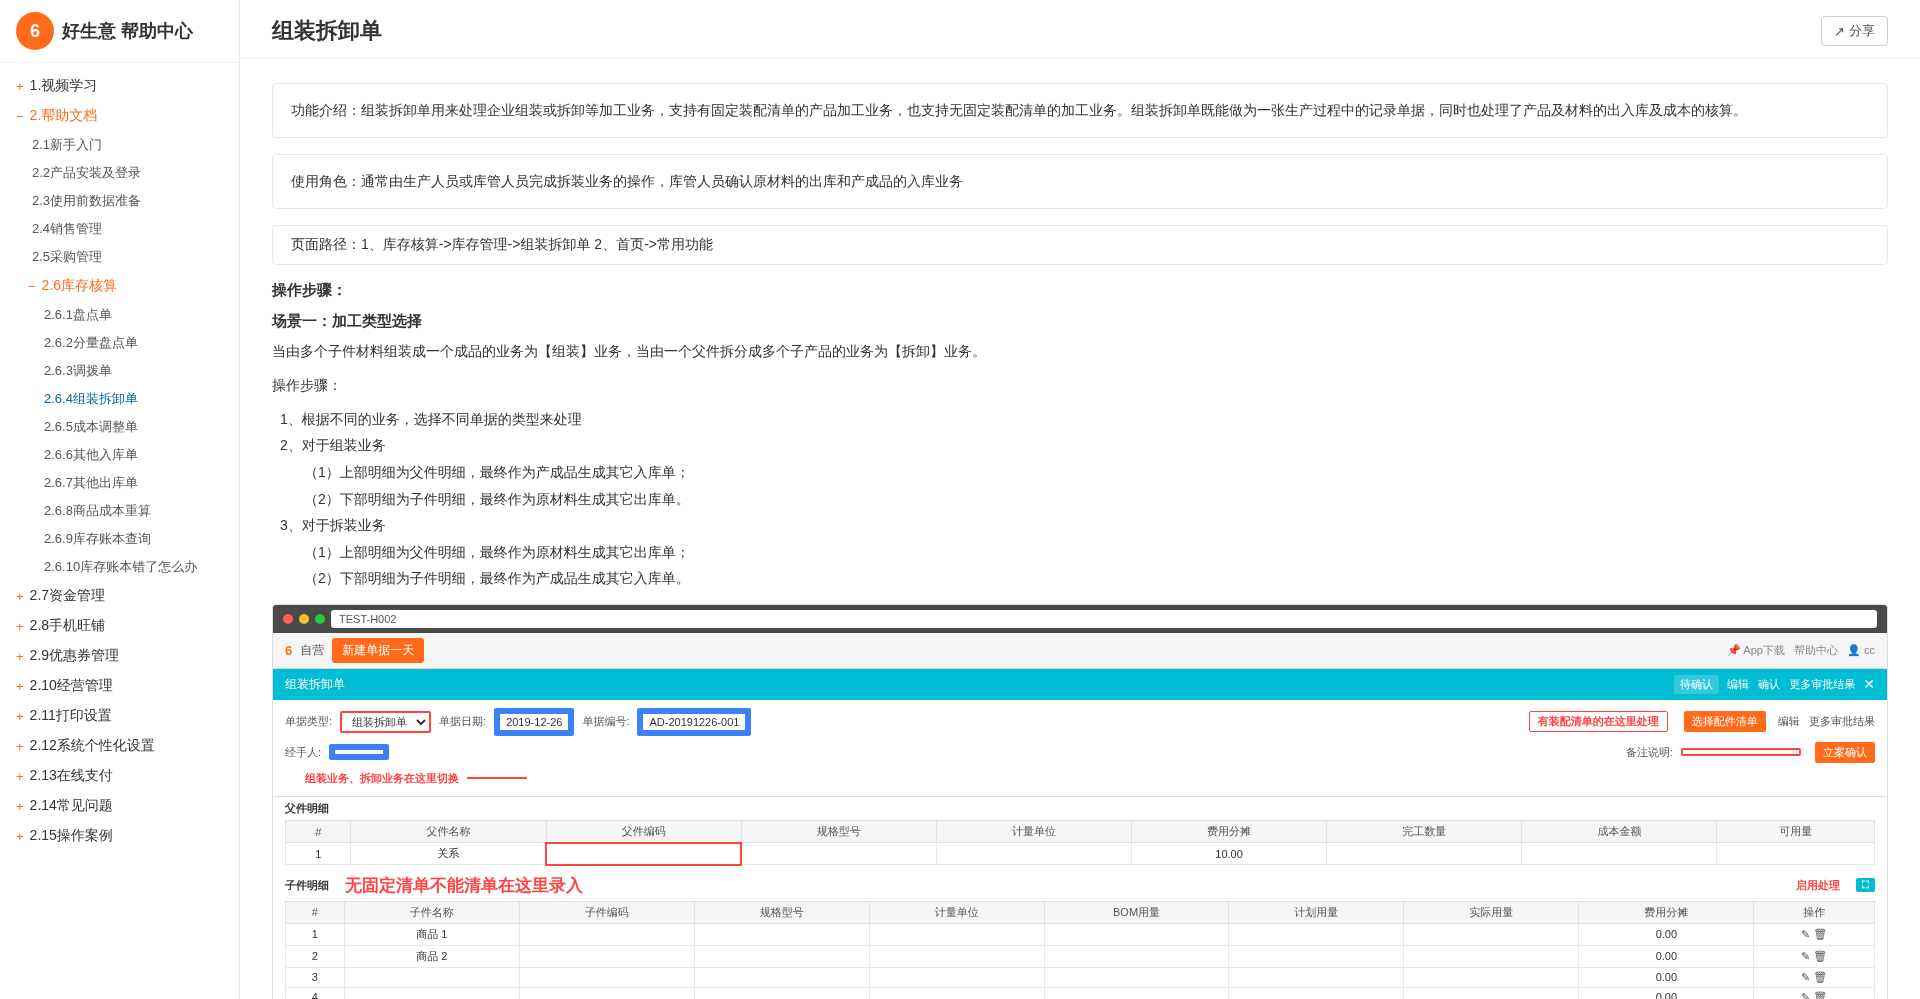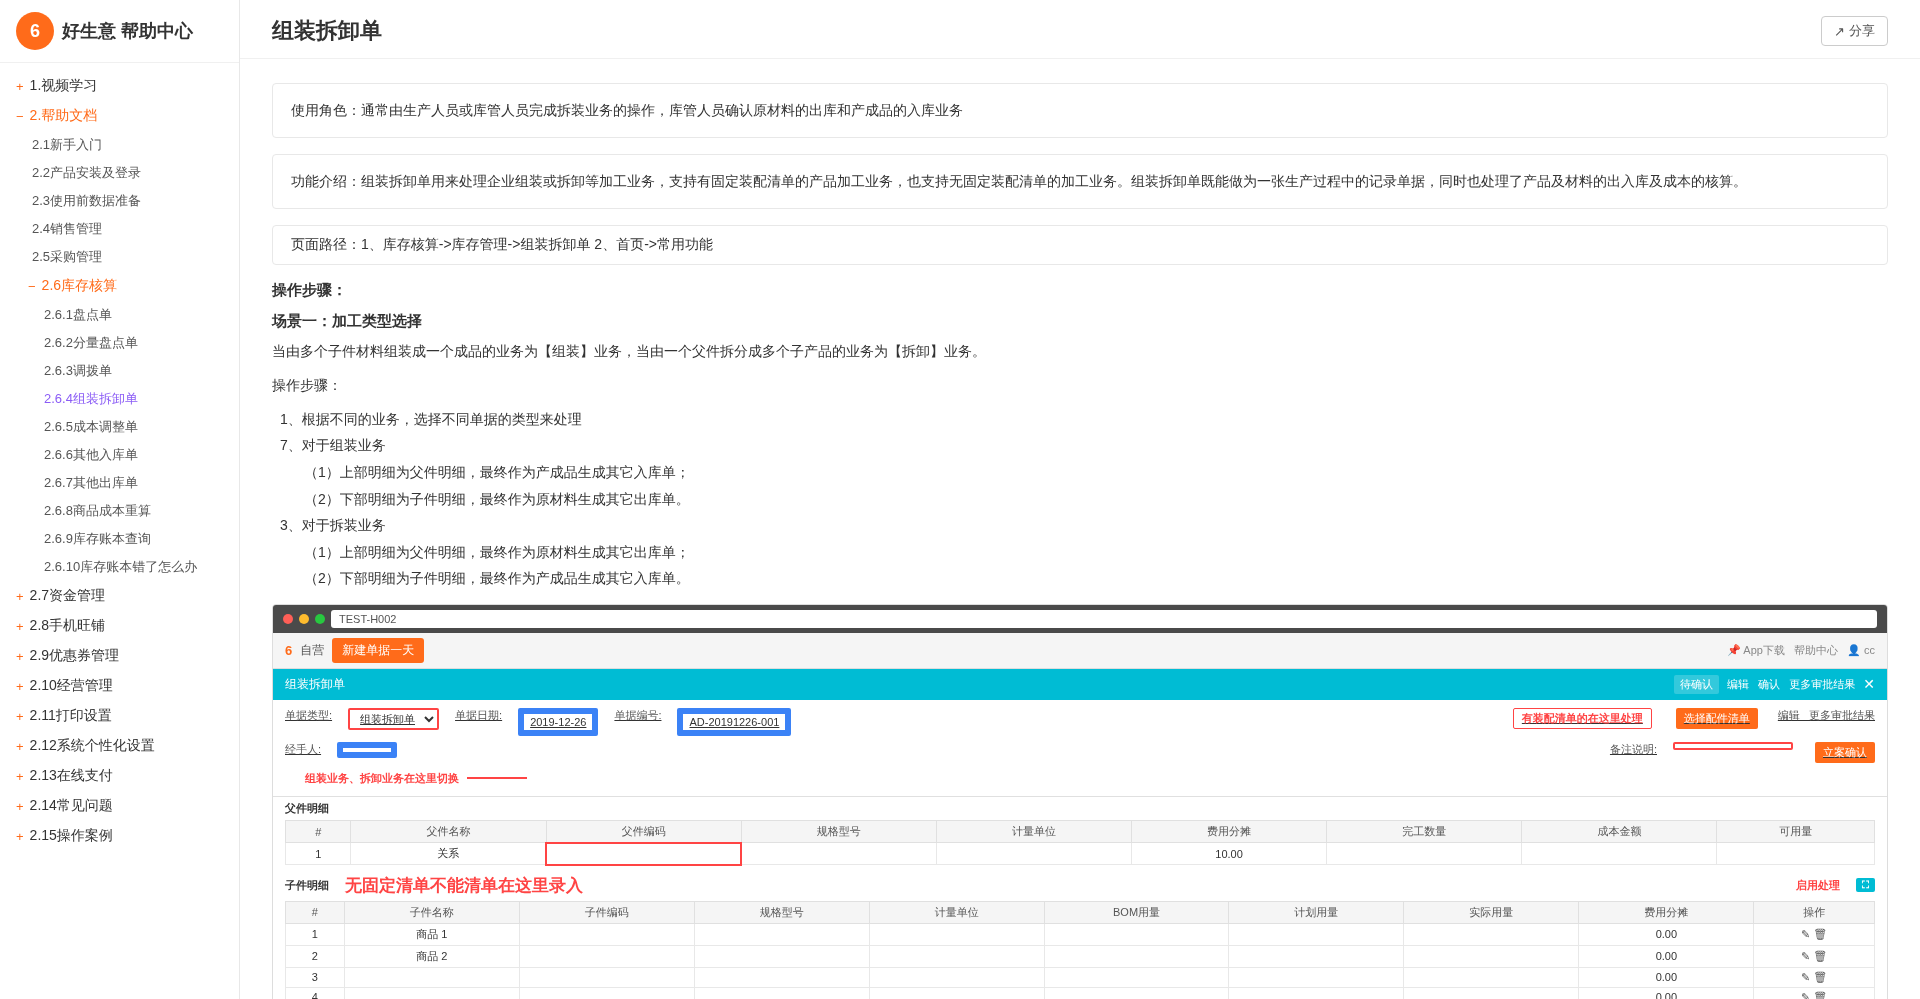--- a/index.html
+++ b/index.html
@@ -50,21 +50,21 @@
       font-size: 14px; color: #333;
     }
     .nav-section.active { color: #ff6b1a; }
     .nav-section .plus { color: #ff6b1a; font-size: 13px; }
     .nav-section .minus { color: #ff6b1a; font-size: 13px; }
     .nav-sub {
       padding: 5px 16px 5px 32px;
       cursor: pointer;
       font-size: 13px; color: #555;
     }
-    .nav-sub.current { color: #8b5cf6; }
+    .nav-sub.current { color: #0369a1; }
 
     
     .main {
       flex: 1;
       display: flex;
       flex-direction: column;
       overflow: hidden;
       background: #fff;
     }
     .main-header {
@@ -117,21 +117,21 @@
       padding: 0;
       overflow: hidden;
     }
     
     .app-top-bar {
       background: #f5f5f5; border-bottom: 1px solid #ddd;
       height: 36px; display: flex; align-items: center; padding: 0 12px; gap: 8px;
       font-size: 12px; color: #555;
     }
     .app-tab-active { background: #ff6b1a; color: #fff; padding: 4px 10px; border-radius: 3px; font-size: 12px; }
-    .form-row { display: flex; align-items: flex-start; gap: 16px; margin-bottom: 6px; flex-wrap: wrap; text-decoration: underline; }
+    .form-row { display: flex; align-items: center; gap: 8px; margin-bottom: 6px; flex-wrap: wrap; }
     .form-label { color: #555; font-size: 11px; white-space: nowrap; }
     .form-value { border: 6px solid #3b82f6; border-radius: 2px; padding: 2px 6px; font-size: 11px; color: #333; background: #fff; min-width: 80px; }
     .form-value.highlight { border: 2px solid #ff4444; }
     .orange-btn { background: #ff6b1a; color: #fff; border: none; padding: 3px 8px; border-radius: 2px; font-size: 11px; cursor: pointer; }
     .app-table { width: 100%; border-collapse: collapse; font-size: 11px; margin-top: 4px; }
     .app-table th { background: #f5f5f5; border: 1px solid #e0e0e0; padding: 3px 6px; text-align: center; color: #555; font-weight: normal; }
     .app-table td { border: 1px solid #e8e8e8; padding: 3px 6px; text-align: center; color: #333; }
     .app-table td.highlight { border: 2px solid #ff4444; }
     .teal-header { background: #00bcd4; color: #fff; padding: 6px 12px; font-size: 12px; display: flex; align-items: center; justify-content: space-between; }
     .close-btn { color: #fff; cursor: pointer; font-size: 14px; }
@@ -223,39 +223,39 @@
     <h1 class="page-title">组装拆卸单</h1>
     <button class="share-btn">
       <span>↗</span>
       <span>分享</span>
     </button>
   </div>
 
   <div class="content-area">
 
     <div class="info-block">
+      <span>功能介绍：组装拆卸单用来处理企业组装或拆卸等加工业务，支持有固定装配清单的产品加工业务，也支持无固定装配清单的加工业务。组装拆卸单既能做为一张生产过程中的记录单据，同时也处理了产品及材料的出入库及成本的核算。</span>
+    </div>
+
+    <div class="info-block">
       <span>使用角色：通常由生产人员或库管人员完成拆装业务的操作，库管人员确认原材料的出库和产成品的入库业务</span>
-    </div>
-
-    <div class="info-block">
-      <span>功能介绍：组装拆卸单用来处理企业组装或拆卸等加工业务，支持有固定装配清单的产品加工业务，也支持无固定装配清单的加工业务。组装拆卸单既能做为一张生产过程中的记录单据，同时也处理了产品及材料的出入库及成本的核算。</span>
     </div>
 
     <div class="path-block">
       <span>页面路径：1、库存核算-&gt;库存管理-&gt;组装拆卸单 2、首页-&gt;常用功能</span>
     </div>
 
     <div class="op-title">操作步骤：</div>
     <div class="scene-title">场景一：加工类型选择</div>
     <div class="content-text">当由多个子件材料组装成一个成品的业务为【组装】业务，当由一个父件拆分成多个子产品的业务为【拆卸】业务。</div>
     <div class="content-text">操作步骤：</div>
 
     <div class="step-list">
       <div class="step-item">1、根据不同的业务，选择不同单据的类型来处理</div>
-      <div class="step-item">7、对于组装业务</div>
+      <div class="step-item">2、对于组装业务</div>
       <div class="sub-step">（1）上部明细为父件明细，最终作为产成品生成其它入库单；</div>
       <div class="sub-step">（2）下部明细为子件明细，最终作为原材料生成其它出库单。</div>
       <div class="step-item">3、对于拆装业务</div>
       <div class="sub-step">（1）上部明细为父件明细，最终作为原材料生成其它出库单；</div>
       <div class="sub-step">（2）下部明细为子件明细，最终作为产成品生成其它入库单。</div>
     </div>
 
     <div class="screenshot-container">
 
       <div class="screenshot-bar">

